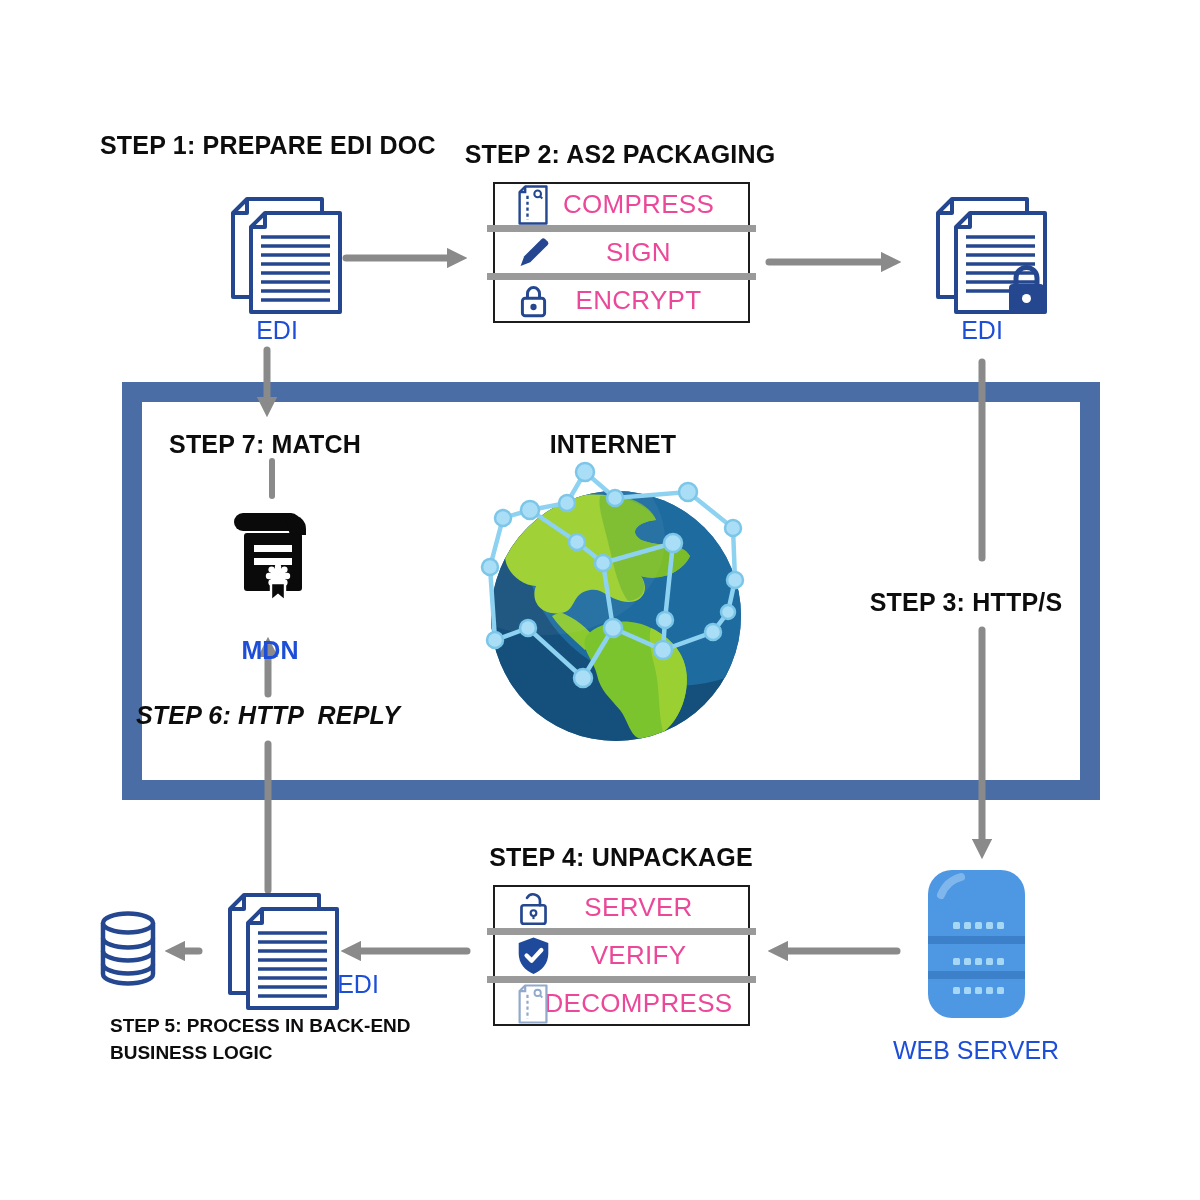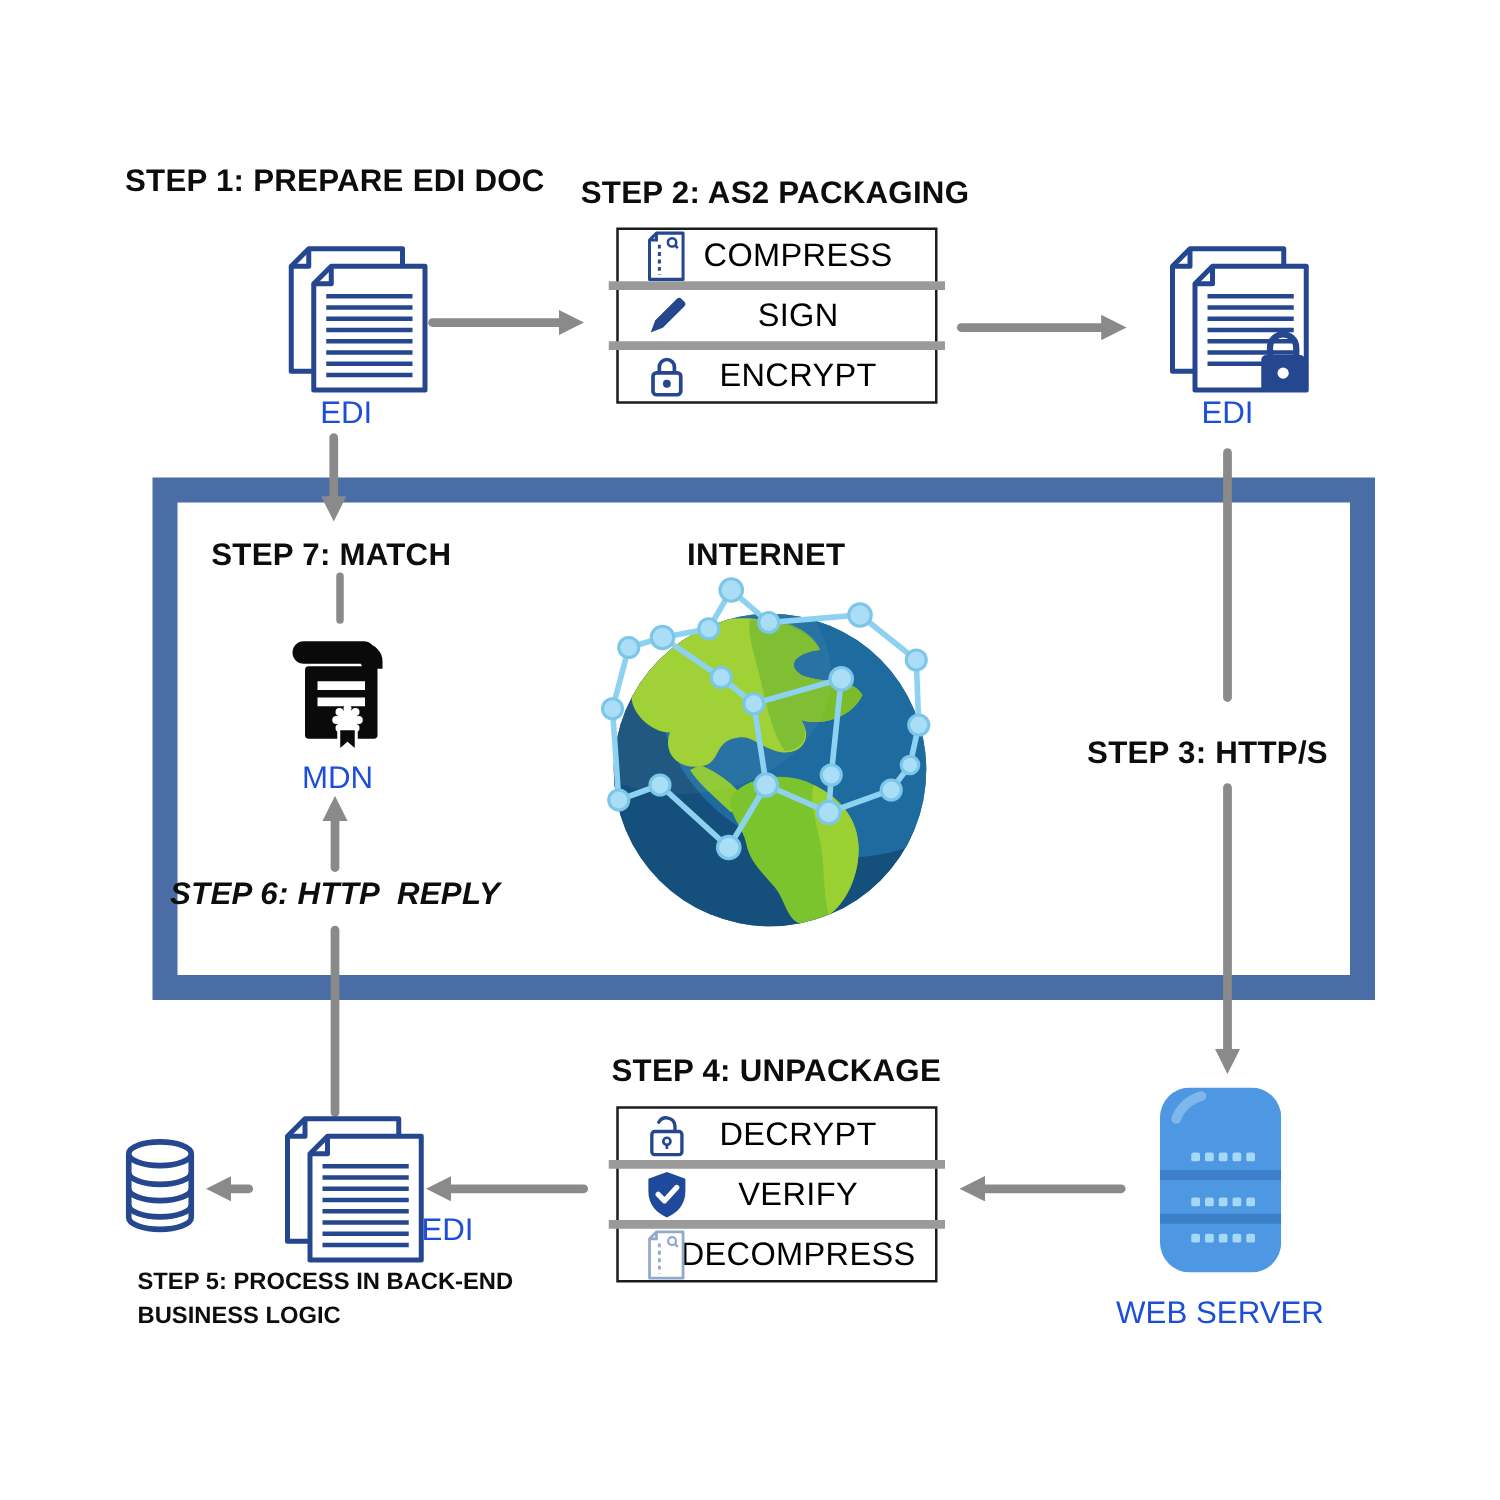--- a/index.html
+++ b/index.html
@@ -9,21 +9,21 @@
   .step-title{font-weight:bold;font-size:25px;color:#0d0d0d;text-align:center;
               letter-spacing:.2px;white-space:pre;}
   .io-label{font-size:25px;color:#1d4ed8;text-align:center;white-space:nowrap;}
   .small-title{font-weight:bold;font-size:19px;line-height:27px;color:#0d0d0d;text-align:left;}
   .pkg-box{position:absolute;width:257px;height:141px;background:#fff;
            border:2.5px solid #1c1c1c;display:flex;flex-direction:column;box-sizing:border-box;}
   .pkg-row{position:relative;flex:1;display:flex;align-items:center;justify-content:center;}
   .row-icon{position:absolute;left:20px;top:50%;transform:translateY(-50%);
             width:37px;height:42px;display:flex;align-items:center;justify-content:center;}
   .row-icon svg{width:100%;height:100%;}
-  .row-label{font-size:26px;color:#000000;padding-left:34px;letter-spacing:.3px;}
+  .row-label{font-size:26px;color:#ec4899;padding-left:34px;letter-spacing:.3px;}
   .pkg-divider{height:7px;background:#9a9a9a;margin:0 -8px;flex:none;}
   .internet-box{position:absolute;left:122px;top:382px;width:978px;height:418px;
                 border:20px solid #4b6da6;box-sizing:border-box;background:transparent;}
   svg{display:block;}
 </style>
 </head>
 <body>
 
 <div id="canvas">
 
@@ -211,21 +211,21 @@
       <circle cx="48" cy="82" r="3.2"></circle>
         <circle cx="41.6" cy="79.4" r="3.2"></circle>
       <circle cx="39" cy="73" r="3.2"></circle>
         <circle cx="41.6" cy="66.6" r="3.2"></circle>
       <circle cx="48" cy="64" r="3.2"></circle>
         <circle cx="54.4" cy="66.6" r="3.2"></circle>
       <circle cx="48" cy="73" r="8.2"></circle>
     </g>
     <path d="M41,80 h14 v18 l-7,-6 l-7,6 z" fill="#0a0a0a" stroke="#ffffff" stroke-width="2.4"></path>
   </svg>
-  <div class="abs io-label" style="left:210px;top:608px;width:120px;">MDN</div>
+  <div class="abs io-label" style="left:210px;top:636px;width:120px;font-weight:bold;">MDN</div>
 
   <div class="abs step-title" style="left:513px;top:430px;width:200px;">INTERNET</div>
 
   <div class="abs step-title" style="left:118px;top:701px;width:300px;font-style:italic;">STEP 6: HTTP  REPLY</div>
 
   <div class="abs step-title" style="left:846px;top:588px;width:240px;">STEP 3: HTTP/S</div>
 
   <svg class="abs" style="left:928px;top:870px;" width="97" height="148" viewBox="0 0 97 148">
     <defs>
         <clipPath id="srvClip">
@@ -262,21 +262,21 @@
   <div class="pkg-box" style="left:493px;top:885px;">
     <div class="pkg-row">
       <span class="row-icon">
         <svg viewBox="0 0 40 40">
           <rect x="7" y="17" width="26" height="20" rx="2.5" fill="#fff" stroke="#24478f" stroke-width="2.9"></rect>
           <path d="M27,17 v-5 a7.5,7.5 0 0 0 -14,-3" fill="none" stroke="#24478f" stroke-width="2.9" stroke-linecap="round"></path>
           <circle cx="20" cy="25.5" r="3.1" fill="#fff" stroke="#24478f" stroke-width="2.3"></circle>
           <line x1="20" y1="28" x2="20" y2="32" stroke="#24478f" stroke-width="2.3"></line>
         </svg>
       </span>
-      <span class="row-label">DECRYPT</span>
+      <span class="row-label">SERVER</span>
     </div>
     <div class="pkg-divider"></div>
     <div class="pkg-row">
       <span class="row-icon">
         <svg viewBox="0 0 40 44">
           <path d="M20,2 L36,8 v11 c0,11.5 -7,18.5 -16,22.5 C11,37.5 4,30.5 4,19 V8 Z" fill="#1f4a9c"></path>
           <path d="M12.5,21.5 l5.5,5.5 l10.5,-11.5" stroke="#fff" stroke-width="4.6" fill="none" stroke-linecap="round" stroke-linejoin="round"></path>
         </svg>
       </span>
       <span class="row-label">VERIFY</span>

